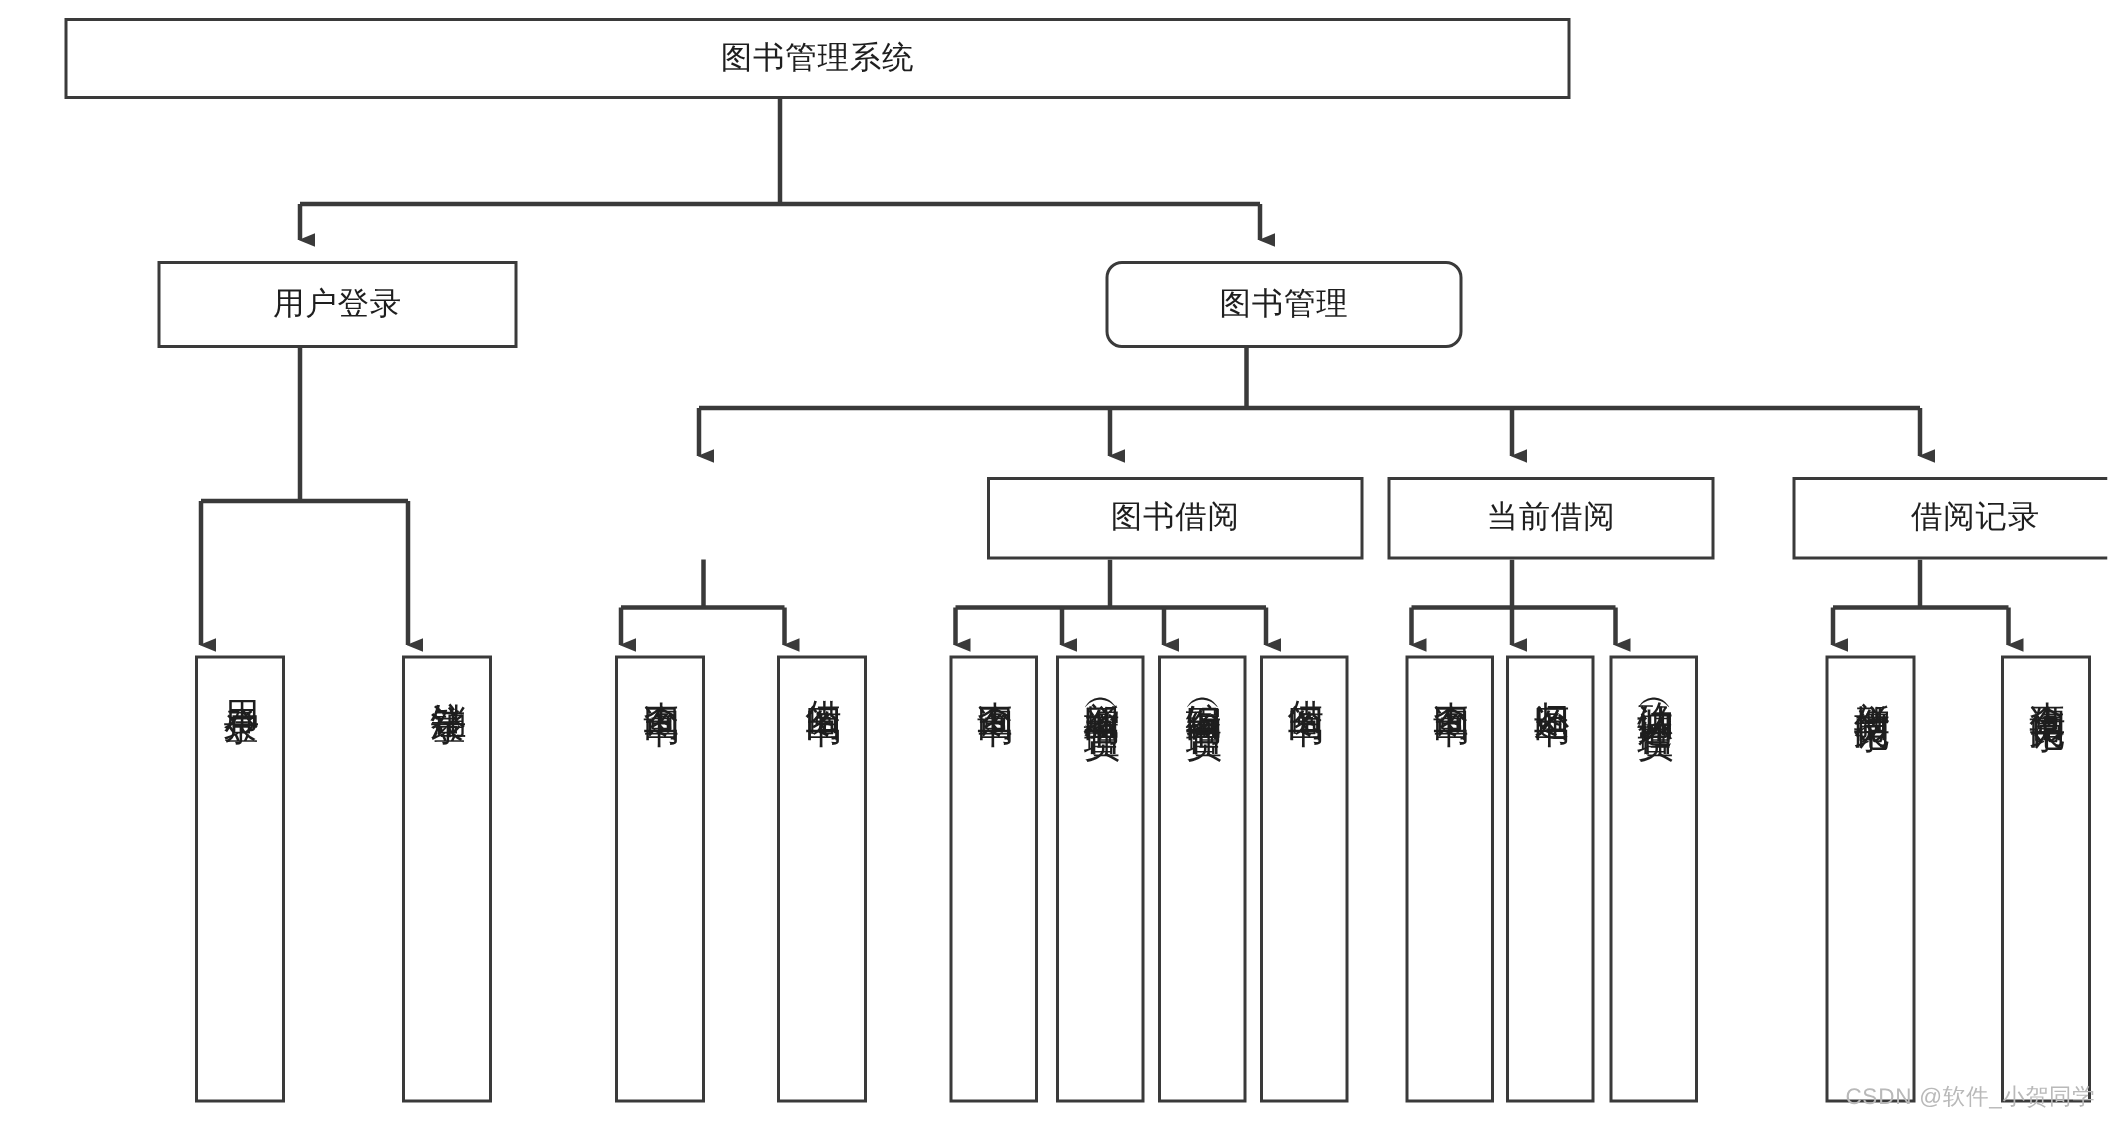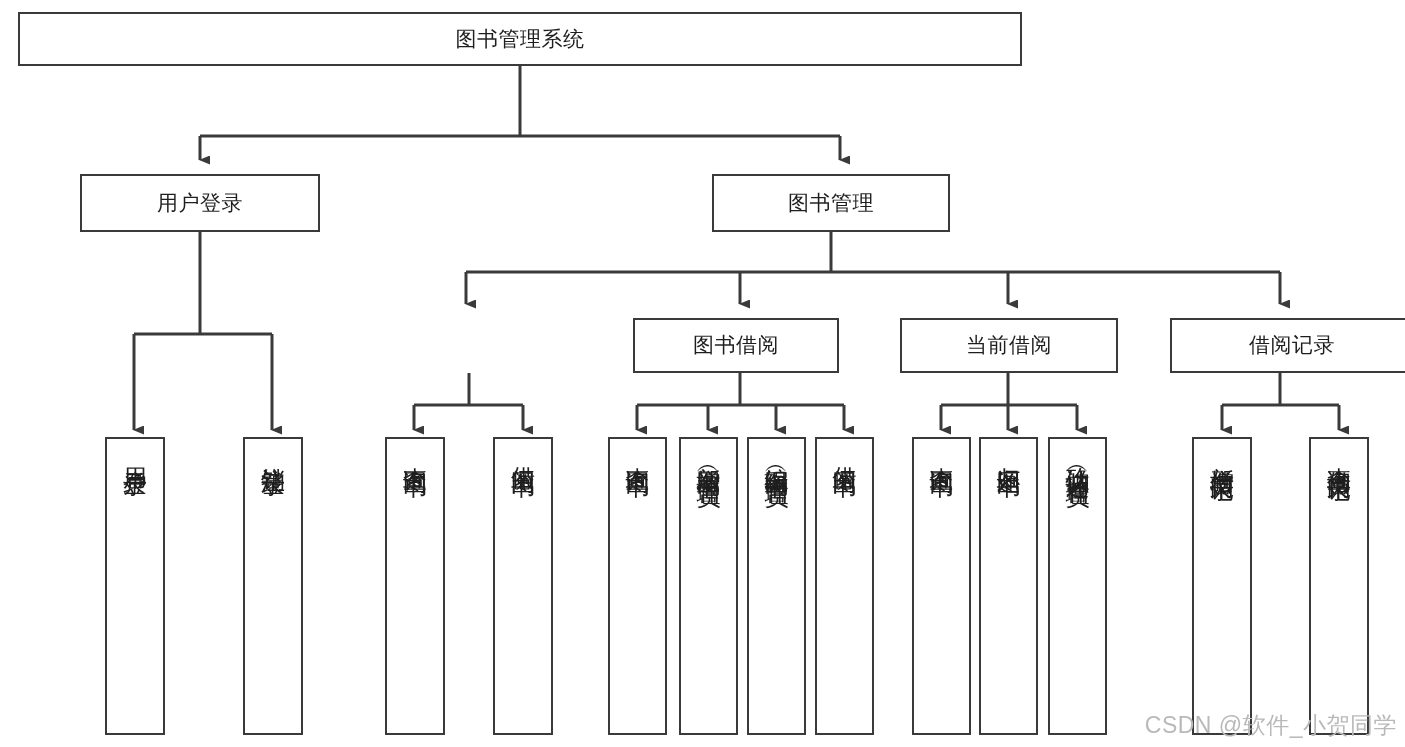--- a/index.html
+++ b/index.html
@@ -28,20 +28,21 @@
   .node {
     position: absolute;
     box-sizing: border-box;
     background: #ffffff;
     border: 2.5px solid #3a3a3a;
     display: flex;
     align-items: center;
     justify-content: center;
     color: #1e1e1e;
     z-index: 2;
+    margin-left: 25px;
   }
   .node .lbl {
     line-height: 1.18;
     text-align: center;
     white-space: pre-line;
   }
   
   .node.h .lbl {
     font-size: 21px;
     letter-spacing: 0.5px;
@@ -55,21 +56,21 @@
     writing-mode: vertical-rl;
     text-orientation: upright;
     font-size: 24px;
     letter-spacing: 2.5px;
     line-height: 1;
   }
   #watermark {
     position: absolute;
     right: 8px;
     bottom: 6px;
-    font-size: 23px;
+    font-size: 15px;
     color: #b9b9b9;
     letter-spacing: 0.5px;
     z-index: 5;
     white-space: nowrap;
   }
 </style>
 </head>
 <body>
 
 <div id="canvas">
@@ -124,25 +125,25 @@
     </g>
   </svg>
 
   <div class="node h" style="left:18px; top:12px; width:1004px; height:54px;">
     <span class="lbl">图书管理系统</span>
   </div>
 
   <div class="node h" style="left:80px; top:174px; width:240px; height:58px;">
     <span class="lbl">用户登录</span>
   </div>
-  <div class="node h" style="left:712px; top:174px; width:238px; height:58px;">
+  <div class="node h" style="left:712px; top:174px; width:238px; height:58px;border-radius:11px;">
     <span class="lbl">图书管理</span>
   </div>
 
-  <div class="node h" style="left:633px; top:318px; width:206px; height:55px;">
+  <div class="node h" style="left:633px; top:318px; width:251px; height:55px;">
     <span class="lbl">图书借阅</span>
   </div>
   <div class="node h" style="left:900px; top:318px; width:218px; height:55px;align-items:center;">
     <span class="lbl">当前借阅</span>
   </div>
   <div class="node h" style="left:1170px; top:318px; width:244px; height:55px;">
     <span class="lbl">借阅记录</span>
   </div>
 
   <div class="node v" style="left:105px; top:437px; width:60px; height:298px;">

